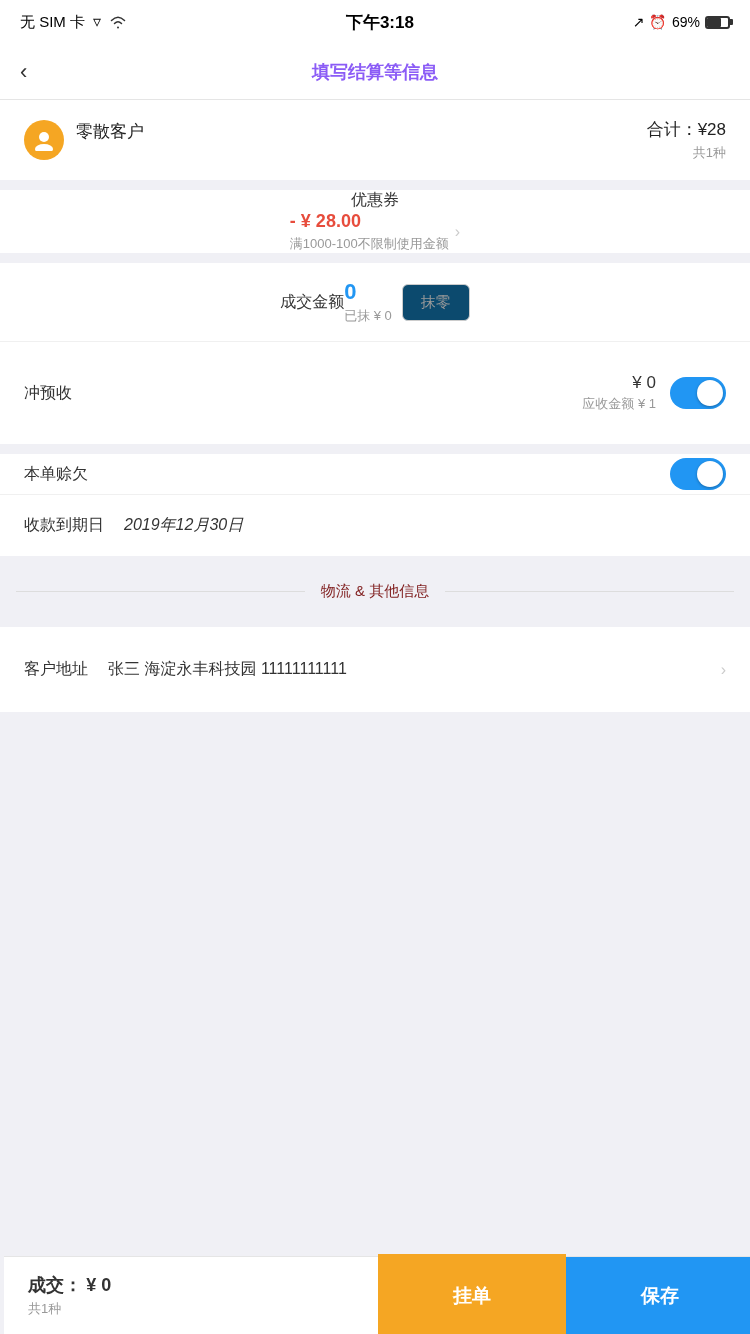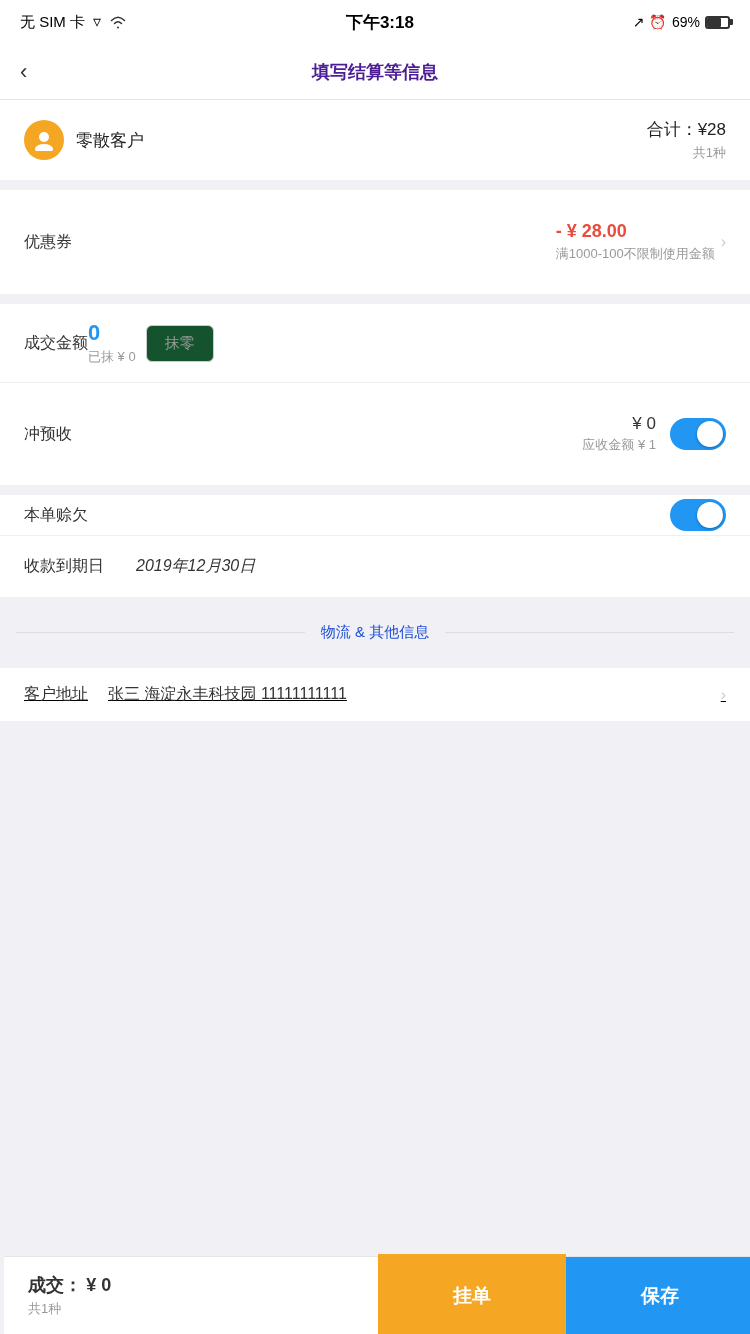--- a/index.html
+++ b/index.html
@@ -64,21 +64,21 @@
     .nav-back {
       position: absolute;
       left: 20px;
       font-size: 22px;
       color: #333;
       cursor: pointer;
     }
     .nav-title {
       font-size: 18px;
       font-weight: 600;
-      color: #4c1d95;
+      color: #8b5cf6;
     }
 
     
     .content {
       padding-bottom: 80px;
     }
 
     
     .section {
       background: #fff;
@@ -88,21 +88,20 @@
     
     .customer-row {
       display: flex;
       align-items: center;
       justify-content: space-between;
       padding: 18px 24px;
       background: #fff;
     }
     .customer-left {
       display: flex;
-      align-items: center;
       gap: 12px;
     }
     .customer-avatar {
       width: 40px; height: 40px;
       background: #f5a623;
       border-radius: 50%;
       display: flex;
       align-items: center;
       justify-content: center;
       font-size: 20px;
@@ -141,21 +140,22 @@
 
     
     .coupon-section {
       background: #fff;
       margin-bottom: 10px;
     }
     .coupon-row {
       display: flex;
       align-items: center;
       justify-content: space-between;
-      padding: 31px 24px;
+      padding: 0 24px;
+      flex-direction: column;
     }
     .coupon-right {
       display: flex;
       align-items: center;
       gap: 6px;
     }
     .coupon-amount {
       font-size: 18px;
       color: #e74c3c;
       font-weight: 600;
@@ -167,40 +167,40 @@
     }
 
     
     .deal-section {
       background: #fff;
       margin-bottom: 10px;
     }
     .deal-row {
       display: flex;
       align-items: center;
-      justify-content: flex-start;
+      justify-content: center;
       padding: 16px 24px;
     }
     .deal-value {
       font-size: 22px;
       font-weight: 700;
       color: #2196F3;
     }
     .deal-sub {
       font-size: 13px;
       color: #999;
       margin-top: 2px;
     }
     .round-zero-btn {
       border: 1.5px solid #ccc;
       border-radius: 6px;
       padding: 8px 18px;
       font-size: 15px;
       color: #999;
-      background: #14532d;
+      background: #0c4a6e;
       cursor: pointer;
     }
 
     
     .prereceive-row {
       display: flex;
       align-items: center;
       justify-content: space-between;
       padding: 31px 24px;
       border-top: 1px solid #f0f0f0;
@@ -253,21 +253,21 @@
       align-items: center;
       justify-content: space-between;
       padding: 4px 24px;
     }
 
     
     .date-row {
       display: flex;
       align-items: flex-start;
       padding: 20px 24px;
-      gap: 32px;
+      gap: 20px;
       border-top: 1px solid #f0f0f0;
     }
     .date-label {
       font-size: 16px;
       color: #333;
       white-space: nowrap;
     }
     .date-value {
       font-size: 16px;
       color: #333;
@@ -278,40 +278,39 @@
     .separator-section {
       background: #f0f0f5;
       display: flex;
       align-items: center;
       justify-content: center;
       padding: 16px 0;
       margin-bottom: 10px;
     }
     .separator-text {
       font-size: 15px;
-      color: #1d4ed8;
+      color: #7f1d1d;
     }
     .separator-line {
       flex: 1;
       height: 1px;
       background: #ddd;
       margin: 0 16px;
     }
 
     
     .address-section {
       background: #fff;
       margin-bottom: 10px;
     }
     .address-row {
       display: flex;
       align-items: center;
       justify-content: space-between;
-      padding: 16px 24px;
-      text-decoration: underline;
+      padding: 32px 24px;
     }
     .address-label {
       font-size: 16px;
       color: #333;
       white-space: nowrap;
       margin-right: 20px;
     }
     .address-value {
       font-size: 16px;
       color: #333;

